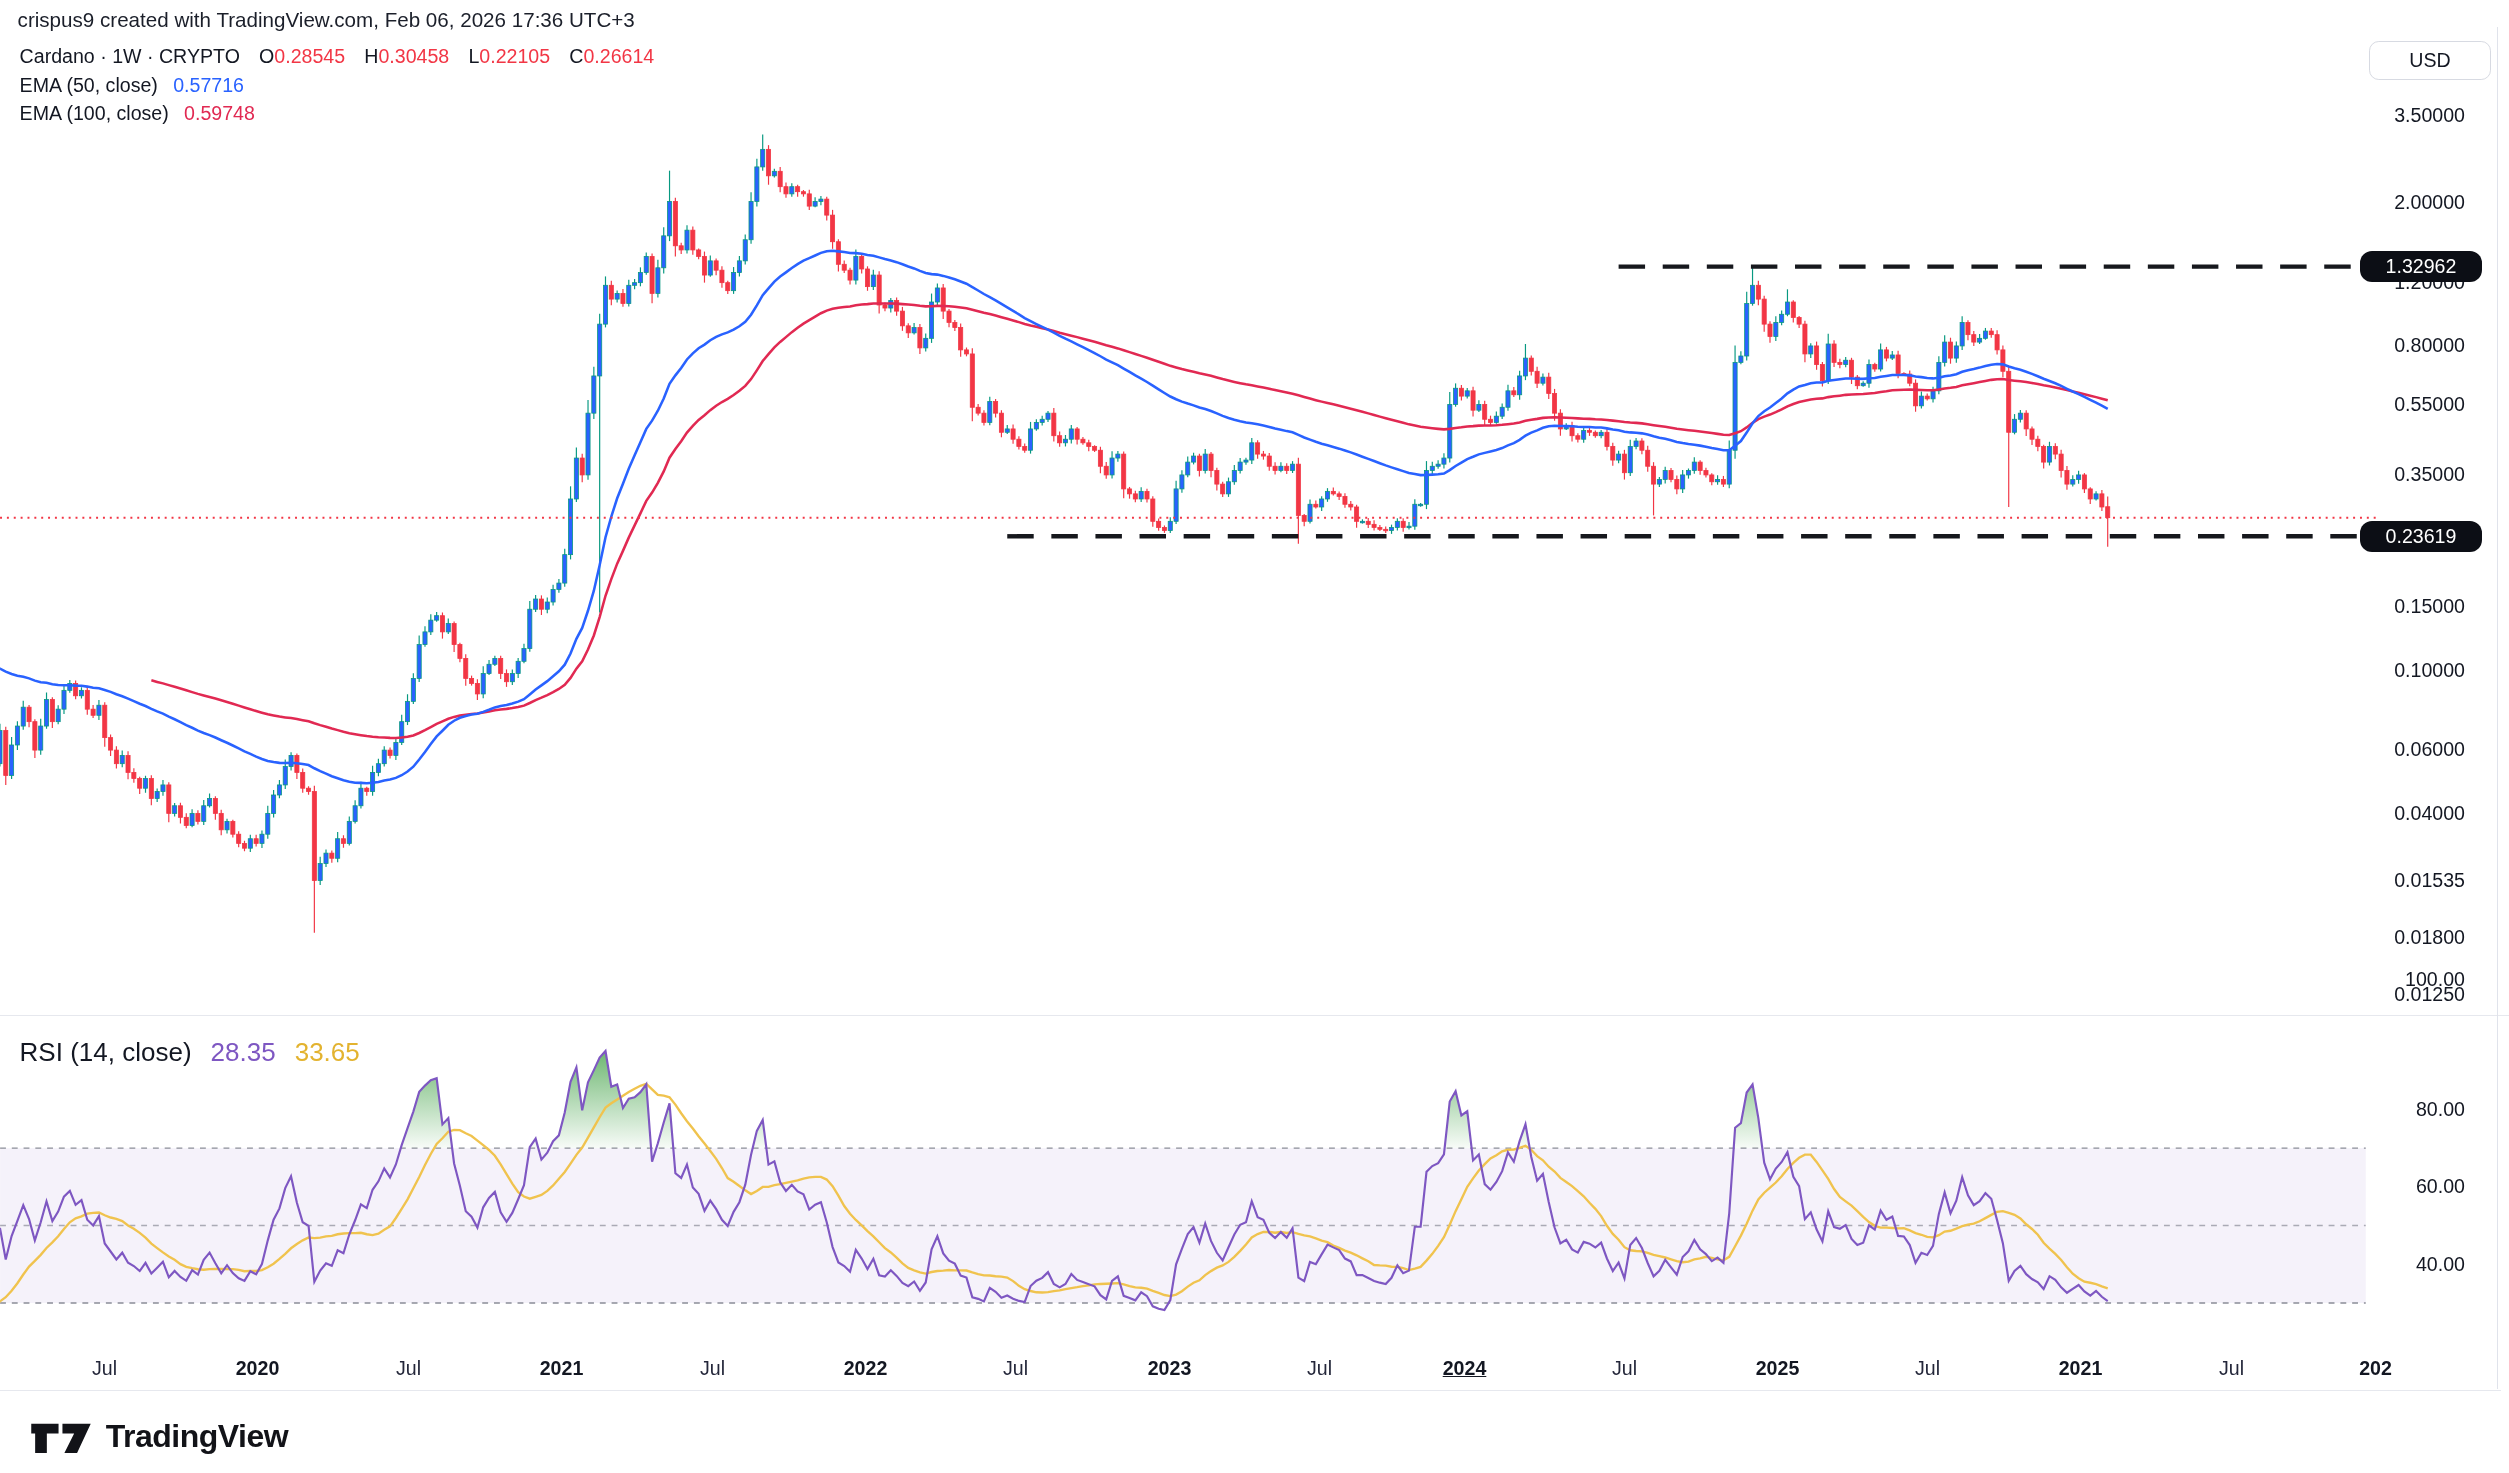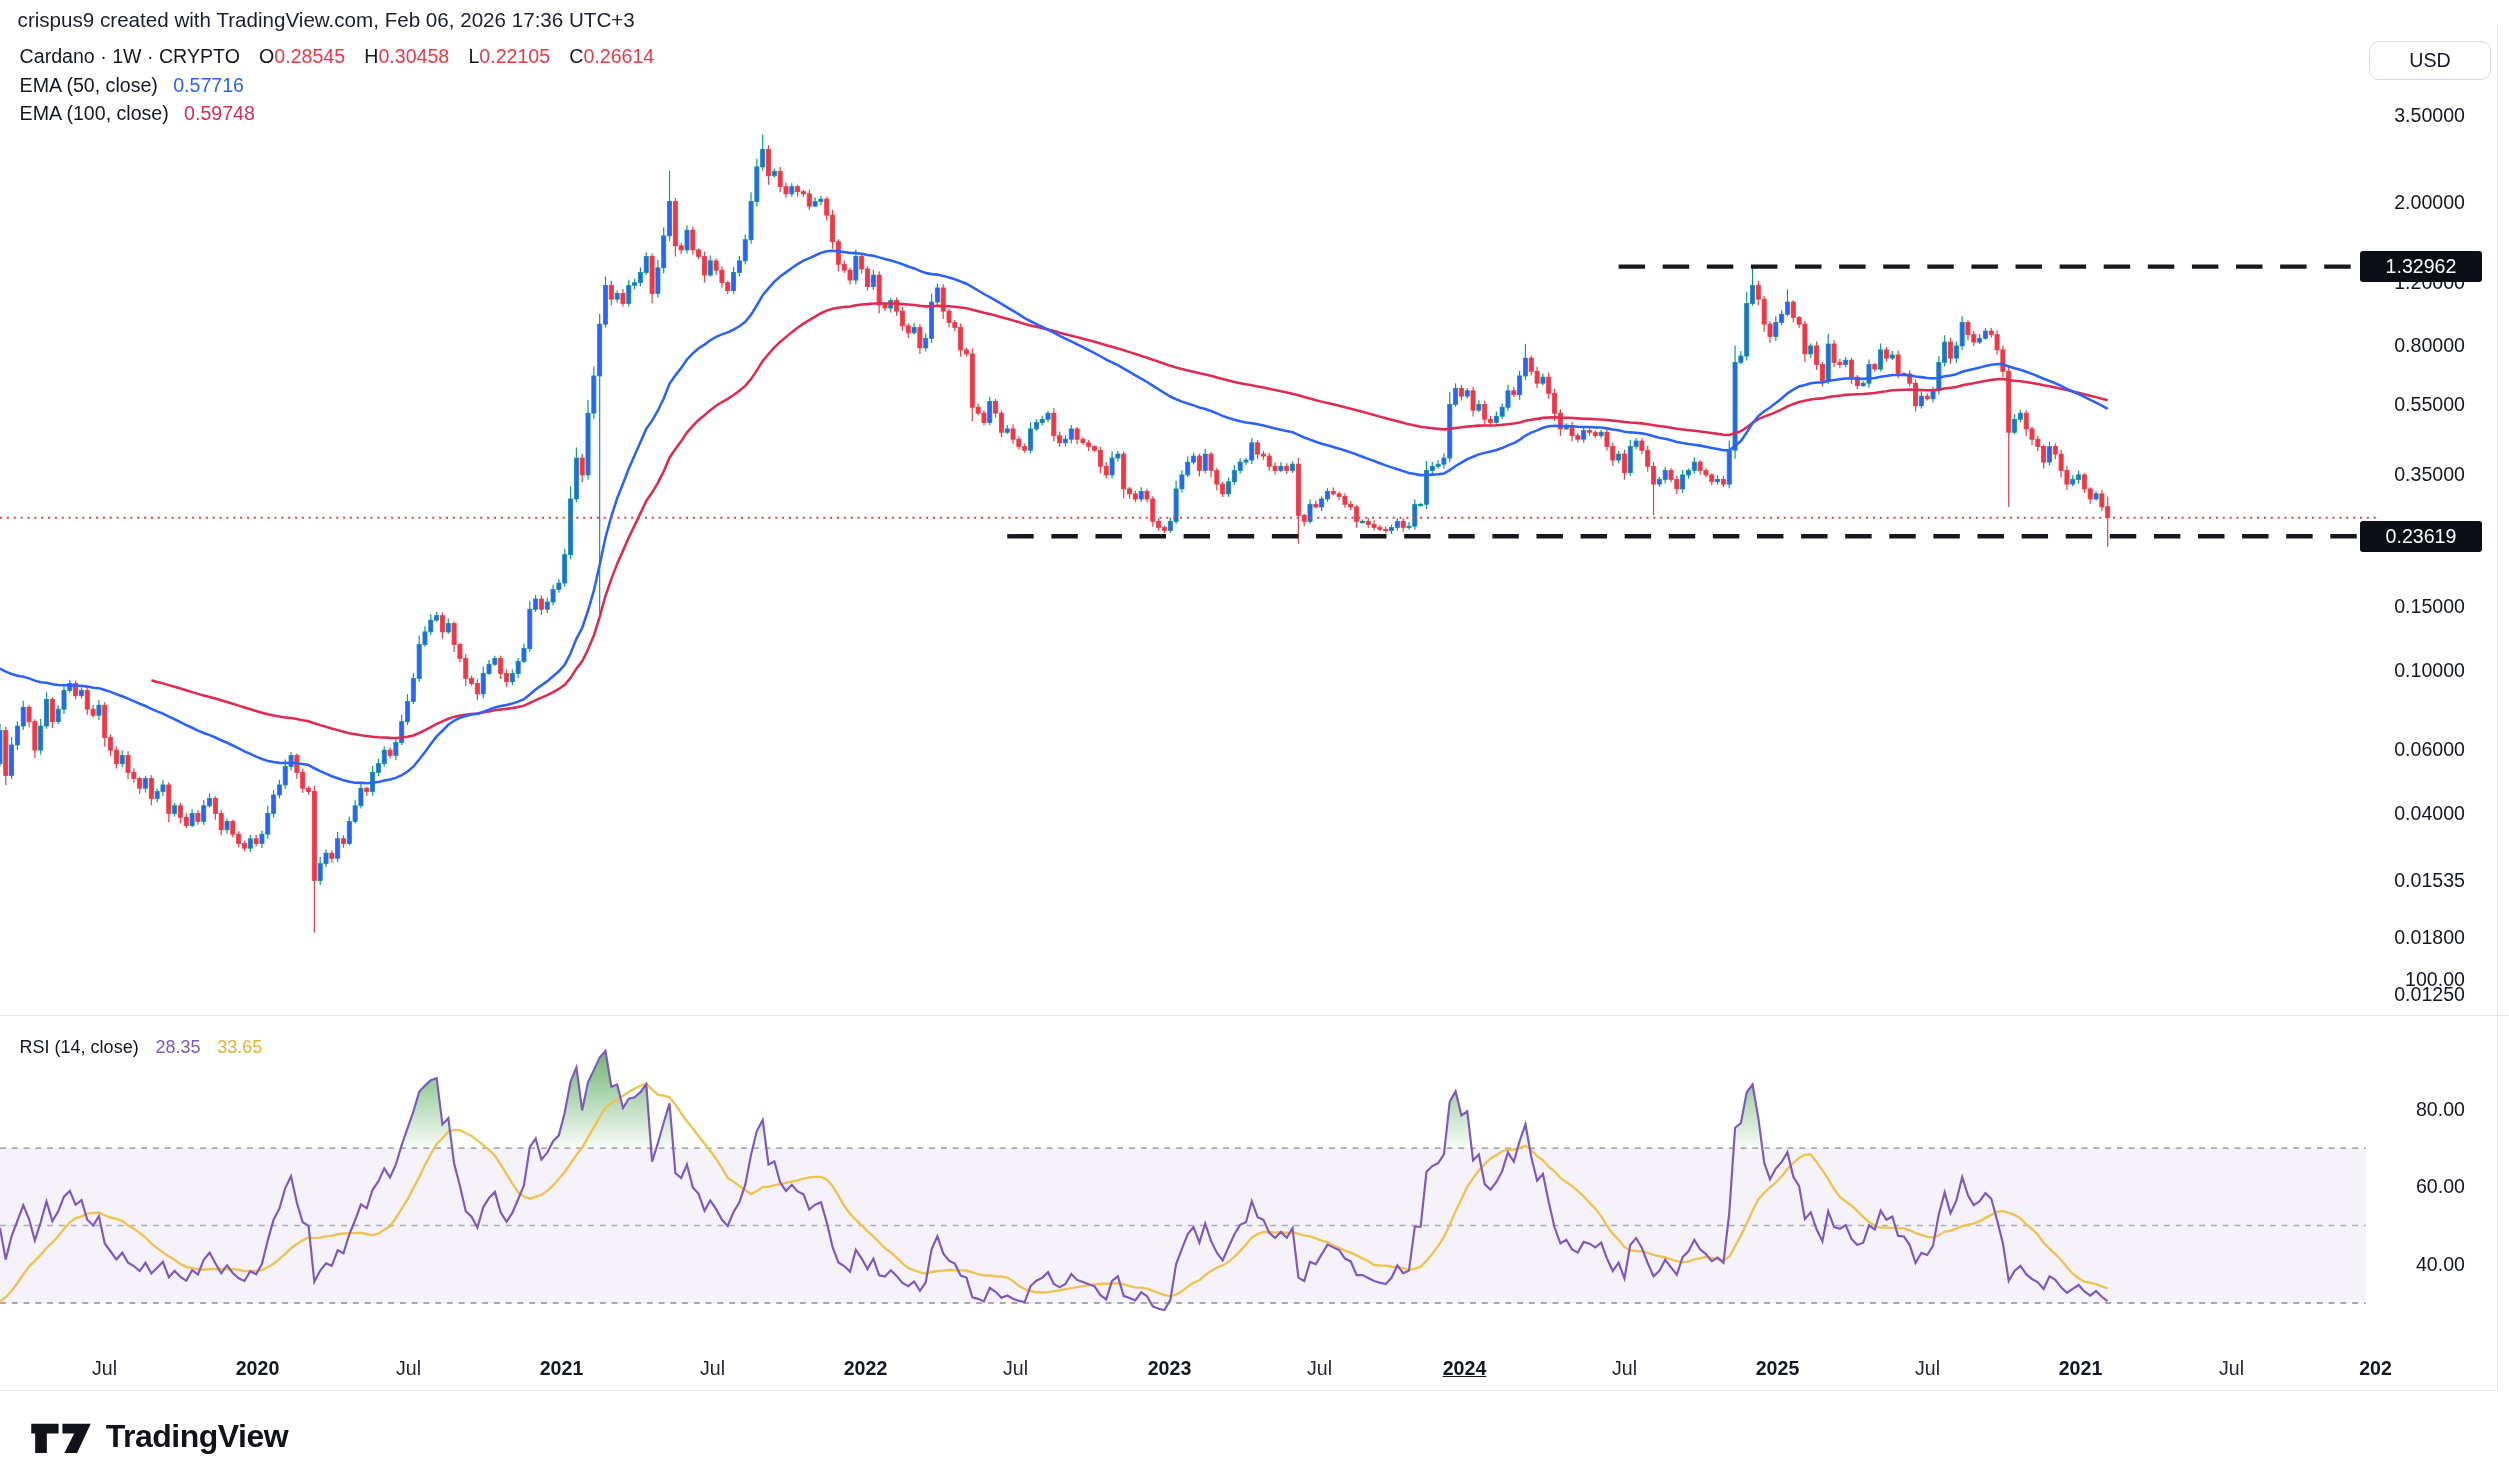--- a/index.html
+++ b/index.html
@@ -7,31 +7,31 @@
   .abs{position:absolute;}
   #stage{position:relative;width:2509px;height:1473px;background:#fff;}
   #chart-svg{position:absolute;left:0;top:0;}
   .hdr{left:17.6px;top:7.8px;font-size:20.6px;color:#1b1f2a;letter-spacing:0;}
   .legend-row{left:19.6px;font-size:19.6px;color:#131722;white-space:nowrap;}
   .ohlc{margin-left:13.7px;}
   .ohlc b{font-weight:400;color:#131722;}
   .ohlc span.v{color:#f23645;}
   .ind-val{margin-left:9.8px;}
   .axis-label{right:44px;width:196px;text-align:right;font-size:19.6px;color:#131722;height:23.5px;line-height:23.5px;}
-  .badge{left:2360px;width:122px;height:31px;background:#0c0e15;border-radius:3px;color:#ffffff;
+  .badge{left:2360px;width:122px;height:31px;background:#0c0e15;border-radius:12px;color:#ffffff;
          font-size:19.6px;line-height:31px;text-align:center;z-index:6;}
   .usd-btn{left:2369px;top:41px;width:120px;height:37px;border:1.5px solid #d7dae2;border-radius:9.8px;
            background:#fff;font-size:19.6px;color:#131722;text-align:center;line-height:37px;z-index:7;}
   .tick{top:1356px;width:137px;margin-left:-69px;text-align:center;font-size:19.6px;color:#24273a;height:25.5px;line-height:25.5px;}
   .tick.bold{font-weight:700;color:#131722;}
   .divider-h{height:1px;background:#e6e8ee;}
   .divider-v{width:1px;background:#e0e3eb;}
   .footer-logo{left:29px;top:1417px;display:flex;align-items:center;gap:13.7px;}
   .footer-logo .word{font-size:32px;font-weight:700;color:#121318;letter-spacing:-0.5px;}
-  .rsi-legend{left:19.6px;top:1037px;font-size:18px;color:#131722;white-space:nowrap;}
+  .rsi-legend{left:19.6px;top:1037px;font-size:26px;color:#131722;white-space:nowrap;}
   .rsi-legend span{margin-left:11.8px;}
 </style>
 </head>
 <body>
 
 <div id="stage">
 
   <svg id="chart-svg" width="2509" height="1473" viewBox="0 0 2560 1503">
       <defs>
         <clipPath id="clip-price">

